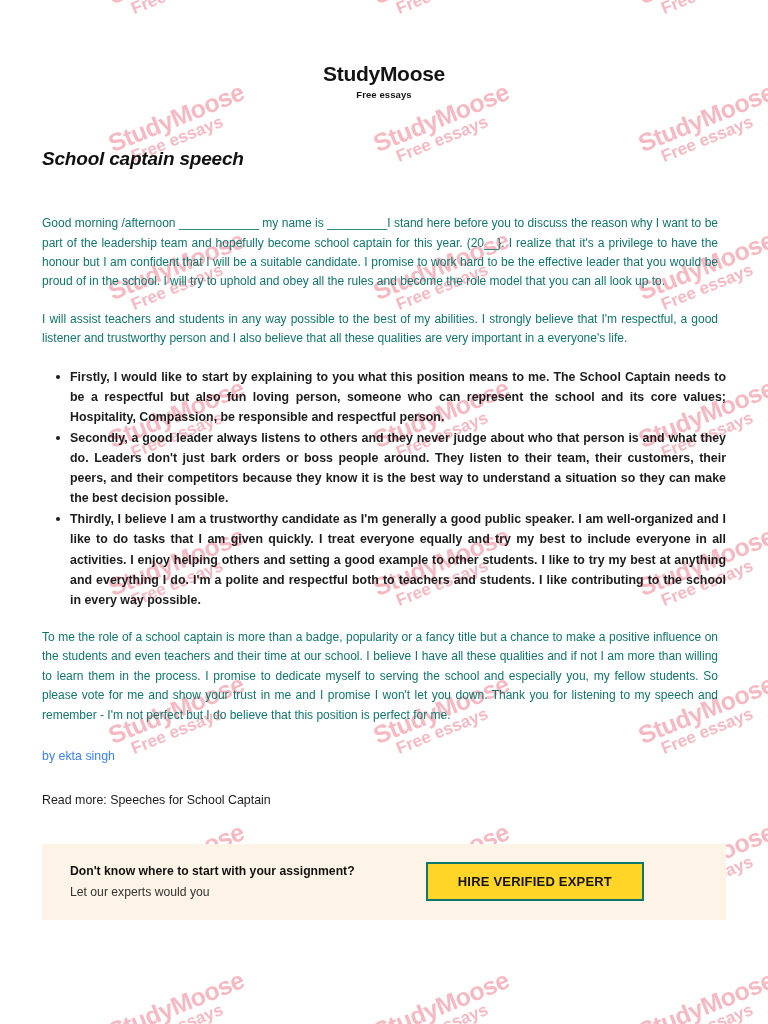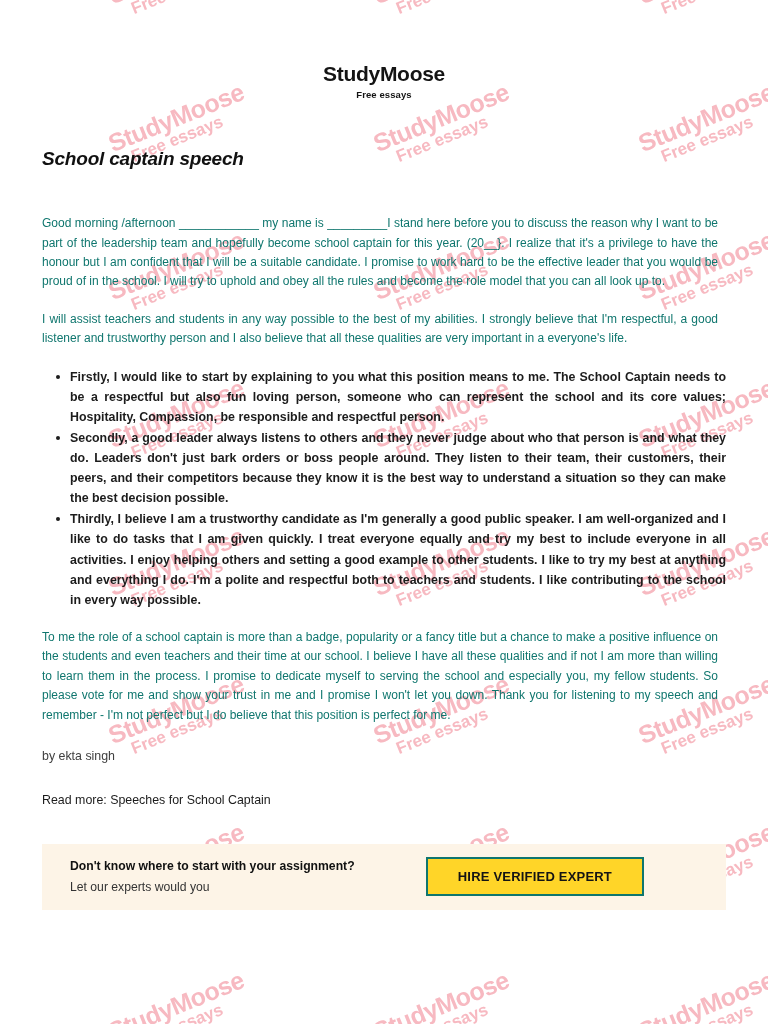--- a/index.html
+++ b/index.html
@@ -135,34 +135,34 @@
     width: 4px;
     height: 4px;
     border-radius: 50%;
     background: #1c1c1c;
   }
 
   p.byline {
     margin: 22px 0 0 0;
     font-size: 12.4px;
     line-height: 1.6;
-    color: #404040;
+    color: #3b82f6;
   }
   p.readmore {
     margin: 24px 0 0 0;
     font-size: 12.4px;
     line-height: 1.6;
     color: #1c1c1c;
   }
 
   
   .cta {
     margin: 33px 42px 0 42px;
     background: #fdf4e7;
-    height: 66px;
+    height: 76px;
     display: flex;
     align-items: center;
     padding: 0 24px 0 28px;
     box-sizing: border-box;
   }
   .cta-text {
     flex: 1 1 auto;
   }
   .cta-head {
     font-size: 12.2px;

